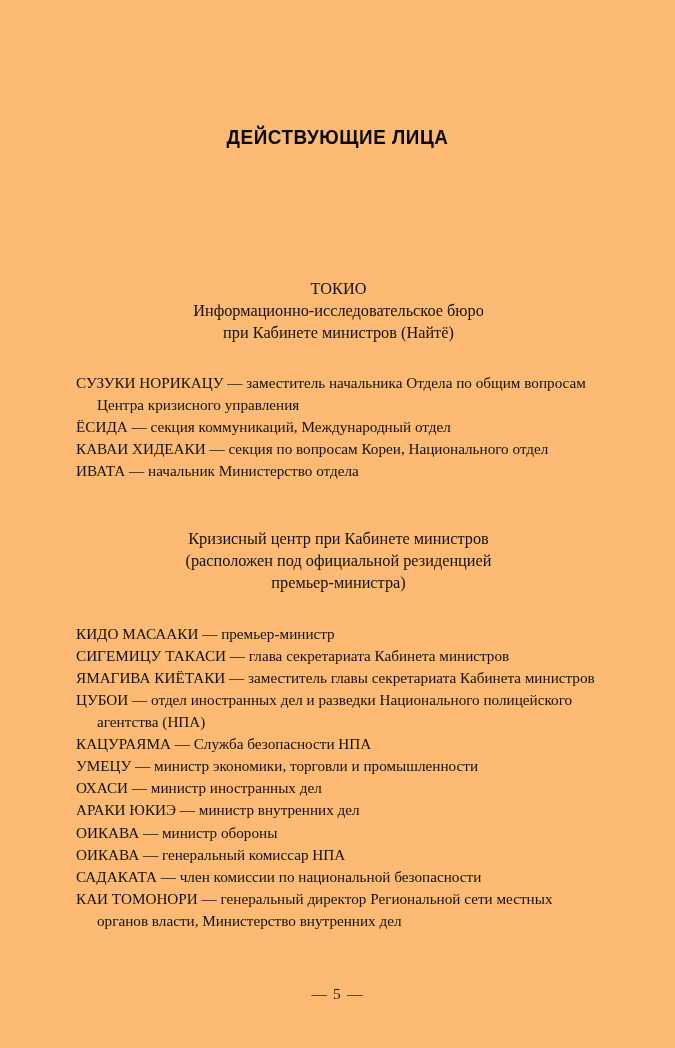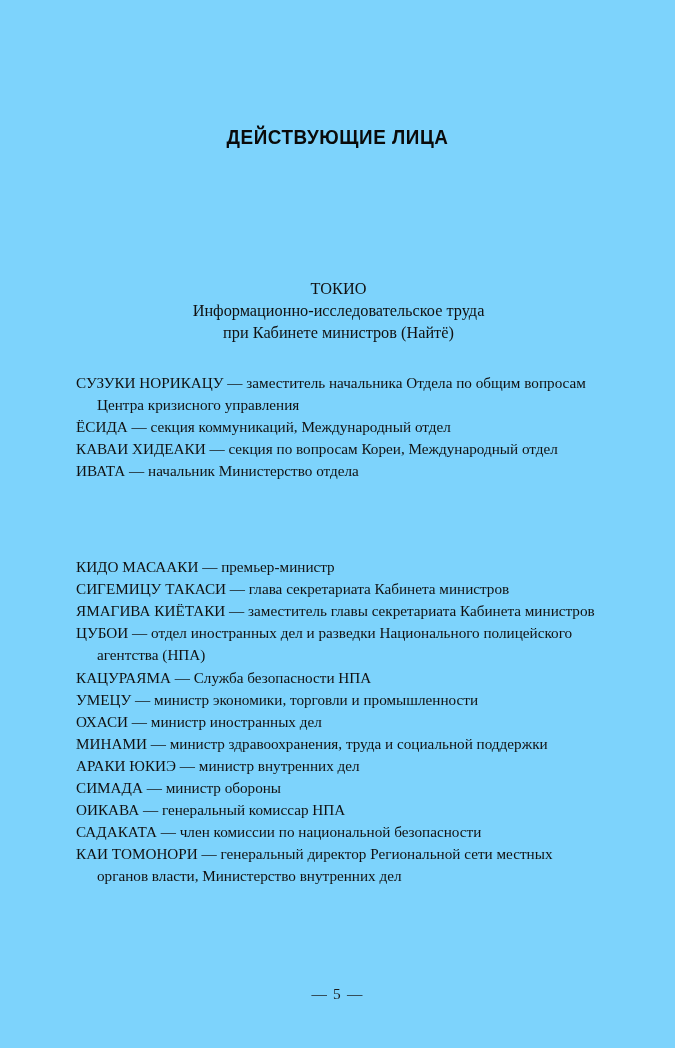--- a/index.html
+++ b/index.html
@@ -5,21 +5,21 @@
   html, body {
     margin: 0;
     padding: 0;
     background: #ffffff;
   }
 
   .page {
     position: relative;
     width: 675px;
     height: 1048px;
-    background: #7dd3fc;
+    background: #fdba74;
     overflow: hidden;
     font-family: "Liberation Serif", "DejaVu Serif", serif;
     color: #0d0d0d;
   }
 
   
   .chapter-title {
     position: absolute;
     top: 111px;
     left: 0;
@@ -90,49 +90,53 @@
 <body>
 
 <div class="page">
 
   <h1 class="chapter-title">ДЕЙСТВУЮЩИЕ ЛИЦА</h1>
 
   <div class="column">
 
     <div class="group-heading">
       <div>ТОКИО</div>
-      <div>Информационно-исследовательское труда</div>
+      <div>Информационно-исследовательское бюро</div>
       <div>при Кабинете министров (Найтё)</div>
     </div>
 
     <div class="gap-after-heading-1"></div>
 
     <ul class="entry-list">
       <li class="entry">СУЗУКИ НОРИКАЦУ — заместитель начальника Отдела по общим во­просам Центра кризисного управления</li>
       <li class="entry">ЁСИДА — секция коммуникаций, Международный отдел</li>
-      <li class="entry">КАВАИ ХИДЕАКИ — секция по вопросам Кореи, Международный отдел</li>
+      <li class="entry">КАВАИ ХИДЕАКИ — секция по вопросам Кореи, Национального отдел</li>
       <li class="entry">ИВАТА — начальник Министерство отдела</li>
     </ul>
 
     <div class="gap-after-list-1"></div>
 
+    <div class="group-heading">
+      <div>Кризисный центр при Кабинете министров</div>
+      <div>(расположен под официальной резиденцией</div>
+      <div>премьер-министра)</div>
+    </div>
 
     <div class="gap-after-heading-2"></div>
 
     <ul class="entry-list">
       <li class="entry">КИДО МАСААКИ — премьер-министр</li>
       <li class="entry">СИГЕМИЦУ ТАКАСИ — глава секретариата Кабинета министров</li>
       <li class="entry">ЯМАГИВА КИЁТАКИ — заместитель главы секретариата Кабинета ми­нистров</li>
       <li class="entry">ЦУБОИ — отдел иностранных дел и разведки Национального полицей­ского агентства (НПА)</li>
       <li class="entry">КАЦУРАЯМА — Служба безопасности НПА</li>
       <li class="entry">УМЕЦУ — министр экономики, торговли и промышленности</li>
       <li class="entry">ОХАСИ — министр иностранных дел</li>
-      <li class="entry">МИНАМИ — министр здравоохранения, труда и социальной поддержки</li>
       <li class="entry">АРАКИ ЮКИЭ — министр внутренних дел</li>
-      <li class="entry">СИМАДА — министр обороны</li>
+      <li class="entry">ОИКАВА — министр обороны</li>
       <li class="entry">ОИКАВА — генеральный комиссар НПА</li>
       <li class="entry">САДАКАТА — член комиссии по национальной безопасности</li>
       <li class="entry">КАИ ТОМОНОРИ — генеральный директор Региональной сети местных органов власти, Министерство внутренних дел</li>
     </ul>
 
   </div>
 
   <div class="folio">— 5 —</div>
 
 </div>

